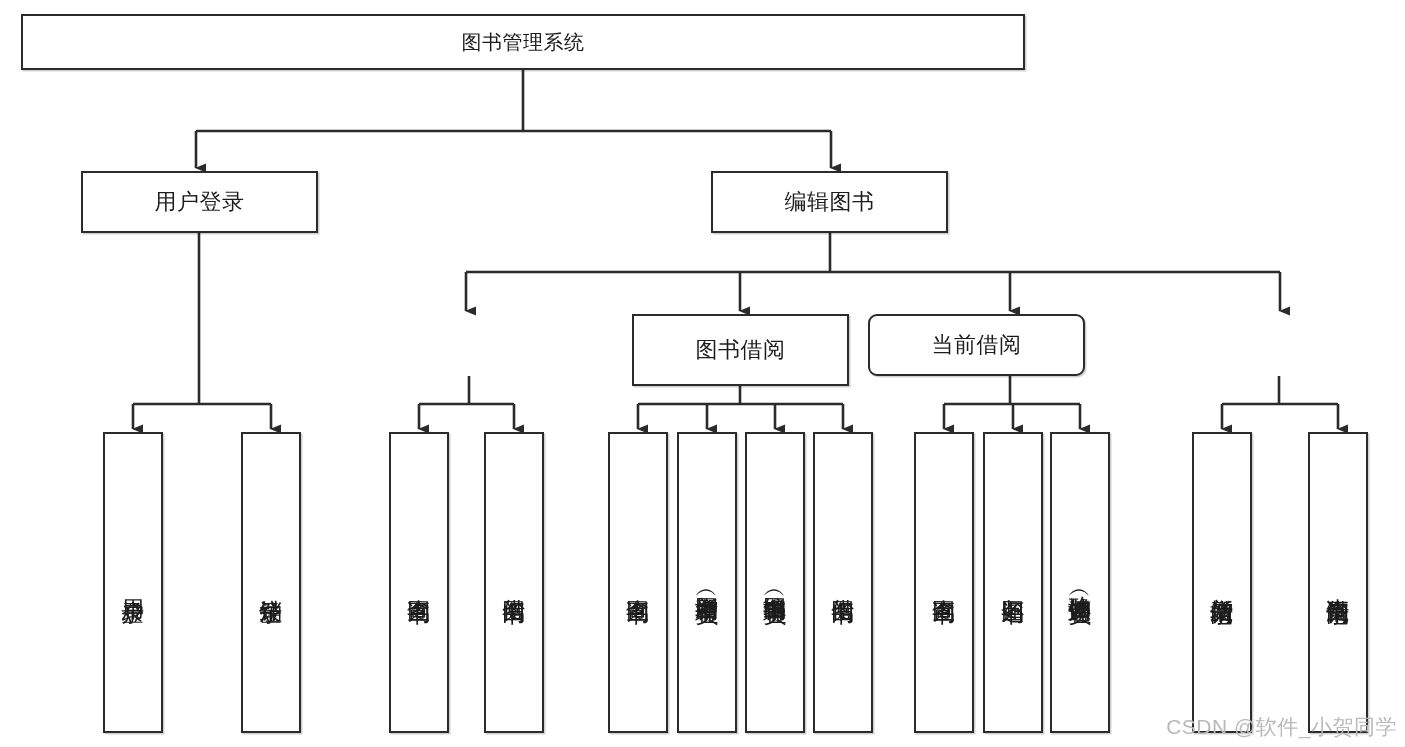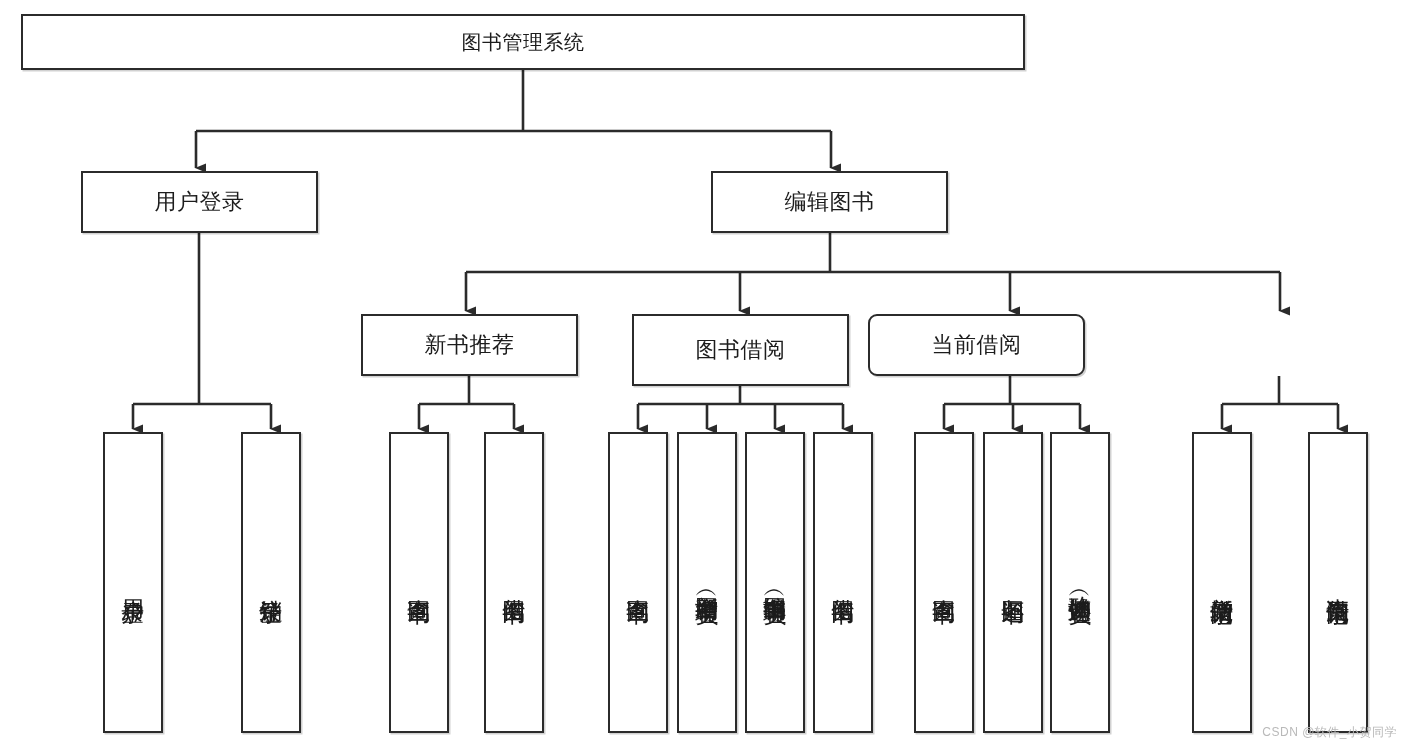--- a/index.html
+++ b/index.html
@@ -56,21 +56,21 @@
     font-size: 23px;
     line-height: 1.32;
     letter-spacing: 1px;
     white-space: normal;
     max-height: 280px;
   }
   #watermark {
     position: absolute;
     right: 8px;
     bottom: 6px;
-    font-size: 12px;
+    font-size: 21px;
     color: #b9b9b9;
     letter-spacing: 0.5px;
     white-space: nowrap;
     user-select: none;
   }
 </style>
 </head>
 <body>
 
 <div id="canvas">
@@ -129,23 +129,20 @@
     <span class="label">图书管理系统</span>
   </div>
 
   <div class="node" style="left:81px; top:171px; width:237px; height:62px;">
     <span class="label">用户登录</span>
   </div>
   <div class="node" style="left:711px; top:171px; width:237px; height:62px;">
     <span class="label">编辑图书</span>
   </div>
 
-  <div class="node" style="left:361px; top:314px; width:217px; height:62px;">
-    <span class="label">新书推荐</span>
-  </div>
   <div class="node" style="left:632px; top:314px; width:217px; height:72px;">
     <span class="label">图书借阅</span>
   </div>
   <div class="node" style="left:868px; top:314px; width:217px; height:62px;border-radius:9px;">
     <span class="label">当前借阅</span>
   </div>
 
   <div class="node leaf" style="left:103px; top:432px; width:60px; height:301px;">
     <span class="label">用户登录</span>
   </div>

